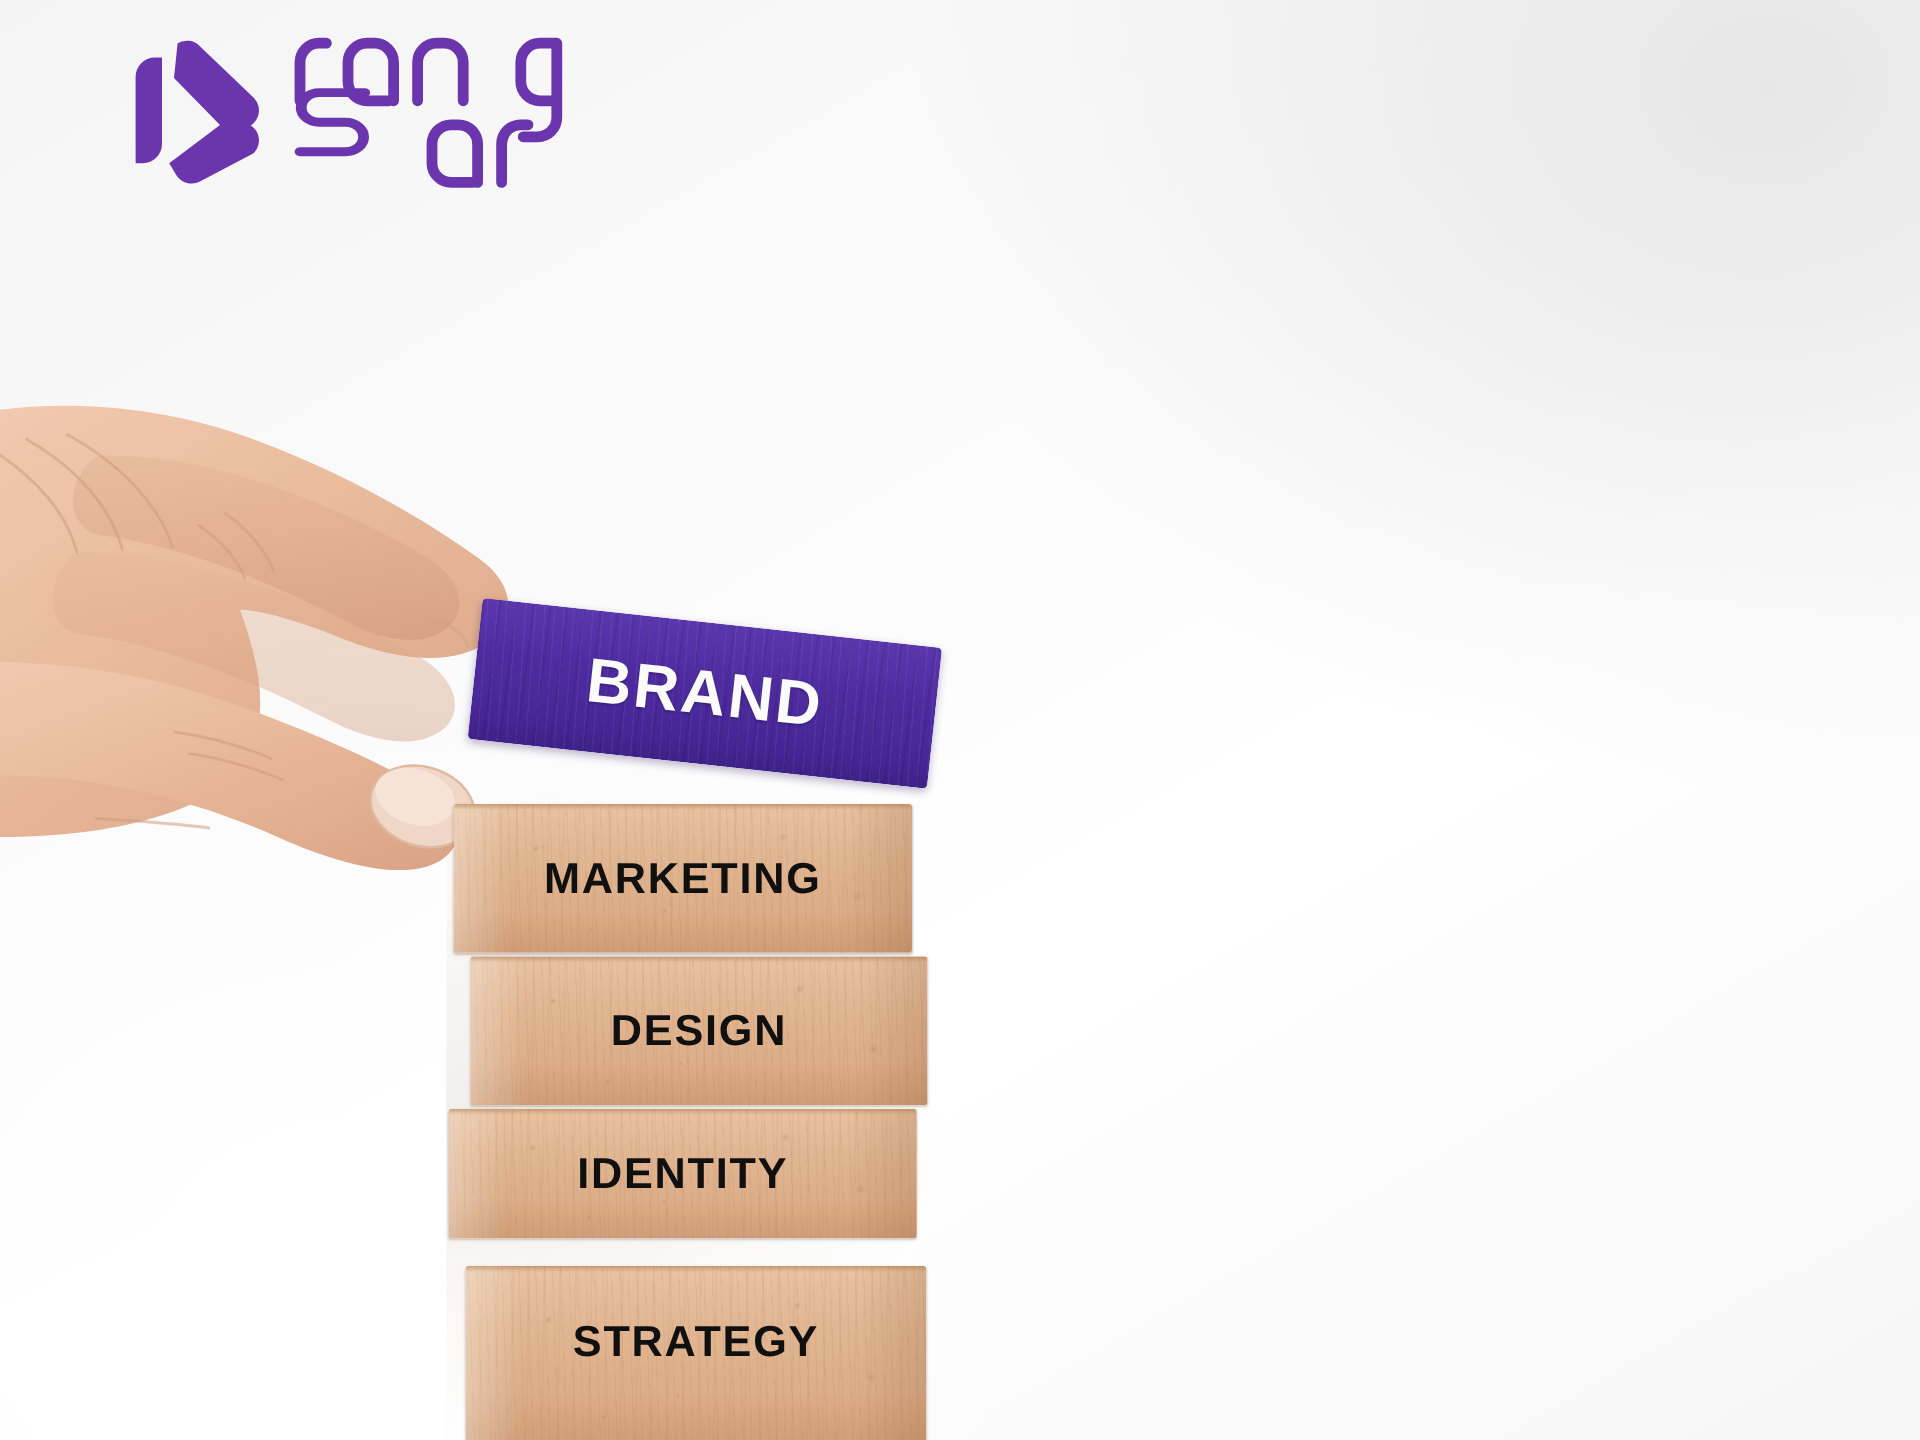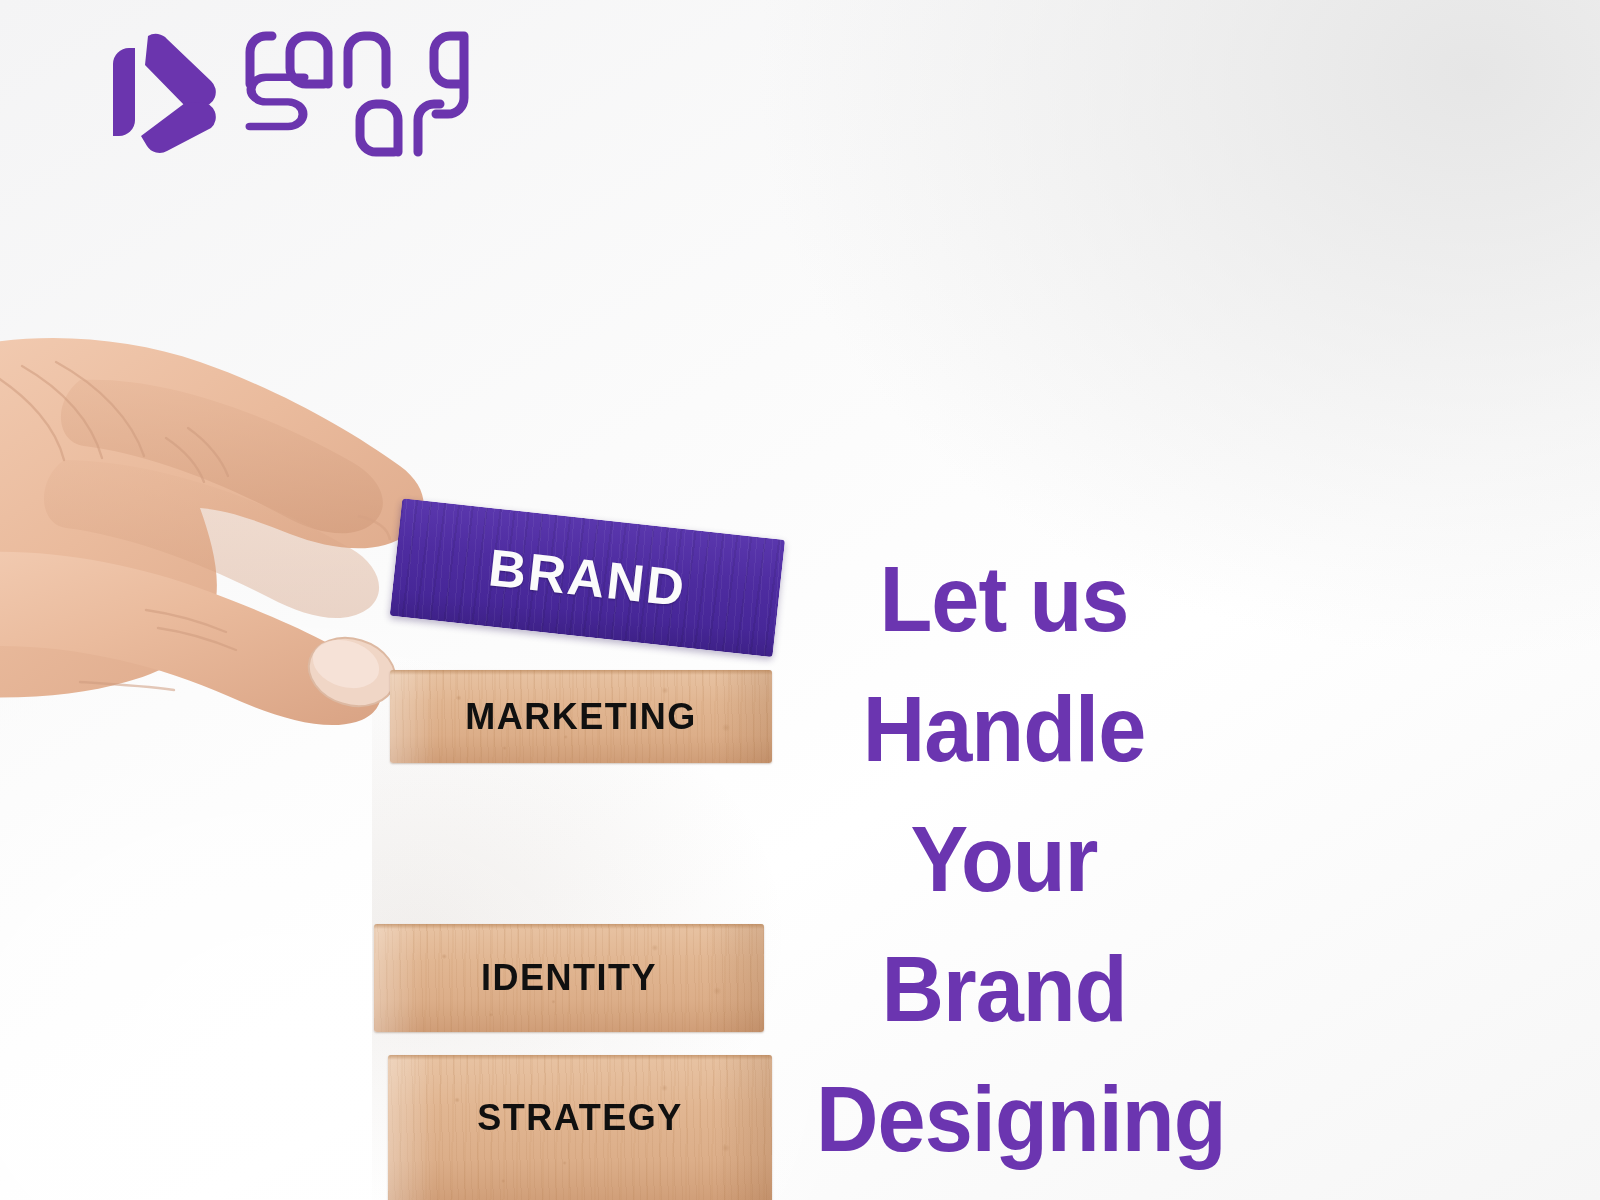--- a/index.html
+++ b/index.html
@@ -73,21 +73,21 @@
       radial-gradient(circle 5px at 72% 22%, rgba(150,95,50,0.20), rgba(0,0,0,0) 70%),
       radial-gradient(circle 3px at 46% 72%, rgba(150,95,50,0.22), rgba(0,0,0,0) 70%),
       radial-gradient(circle 6px at 88% 62%, rgba(150,95,50,0.18), rgba(0,0,0,0) 70%),
       radial-gradient(circle 3px at 30% 84%, rgba(150,95,50,0.20), rgba(0,0,0,0) 70%);
   }
   .wood-top-edge::before{
     content:"";position:absolute;left:0;right:0;top:0;height:5px;z-index:2;
     background:linear-gradient(180deg, rgba(175,120,72,0.55), rgba(175,120,72,0));
   }
 
-  #blk-marketing { left:390px; top:370px; width:382px; height:93px; font-size:36px; }
+  #blk-marketing { left:378px; top:370px; width:382px; height:124px; font-size:36px; }
   #blk-design    { left:392px; top:497px; width:381px; height:124px; font-size:36px; }
   #blk-identity  { left:374px; top:624px; width:390px; height:108px; font-size:36px; }
   #blk-strategy  { left:388px; top:755px; width:384px; height:150px; font-size:36px;
                    align-items:flex-start; padding-top:42px; }
 
   
   #blk-brand {
     left:396px; top:198px; width:385px; height:118px;
     transform:rotate(6.2deg);
     transform-origin:0% 50%;
@@ -203,32 +203,28 @@
     </svg>
 
     <div class="blk" id="blk-brand">
       <span class="lbl">BRAND</span>
     </div>
 
     <div class="blk wood wood-top-edge" id="blk-marketing">
       <span class="lbl">MARKETING</span>
     </div>
 
+    <div class="blk wood wood-top-edge" id="blk-design">
+      <span class="lbl">DESIGN</span>
+    </div>
 
     <div class="blk wood wood-top-edge" id="blk-identity">
       <span class="lbl">IDENTITY</span>
     </div>
 
     <div class="blk wood wood-top-edge" id="blk-strategy">
       <span class="lbl">STRATEGY</span>
     </div>
 
   </div>
 
-  <div id="headline">
-    <span class="hl-line c">Let us</span>
-    <span class="hl-line c">Handle</span>
-    <span class="hl-line c">Your</span>
-    <span class="hl-line c">Brand</span>
-    <span class="hl-line">Designing</span>
-  </div>
 
 </div>
 
 </body></html>

